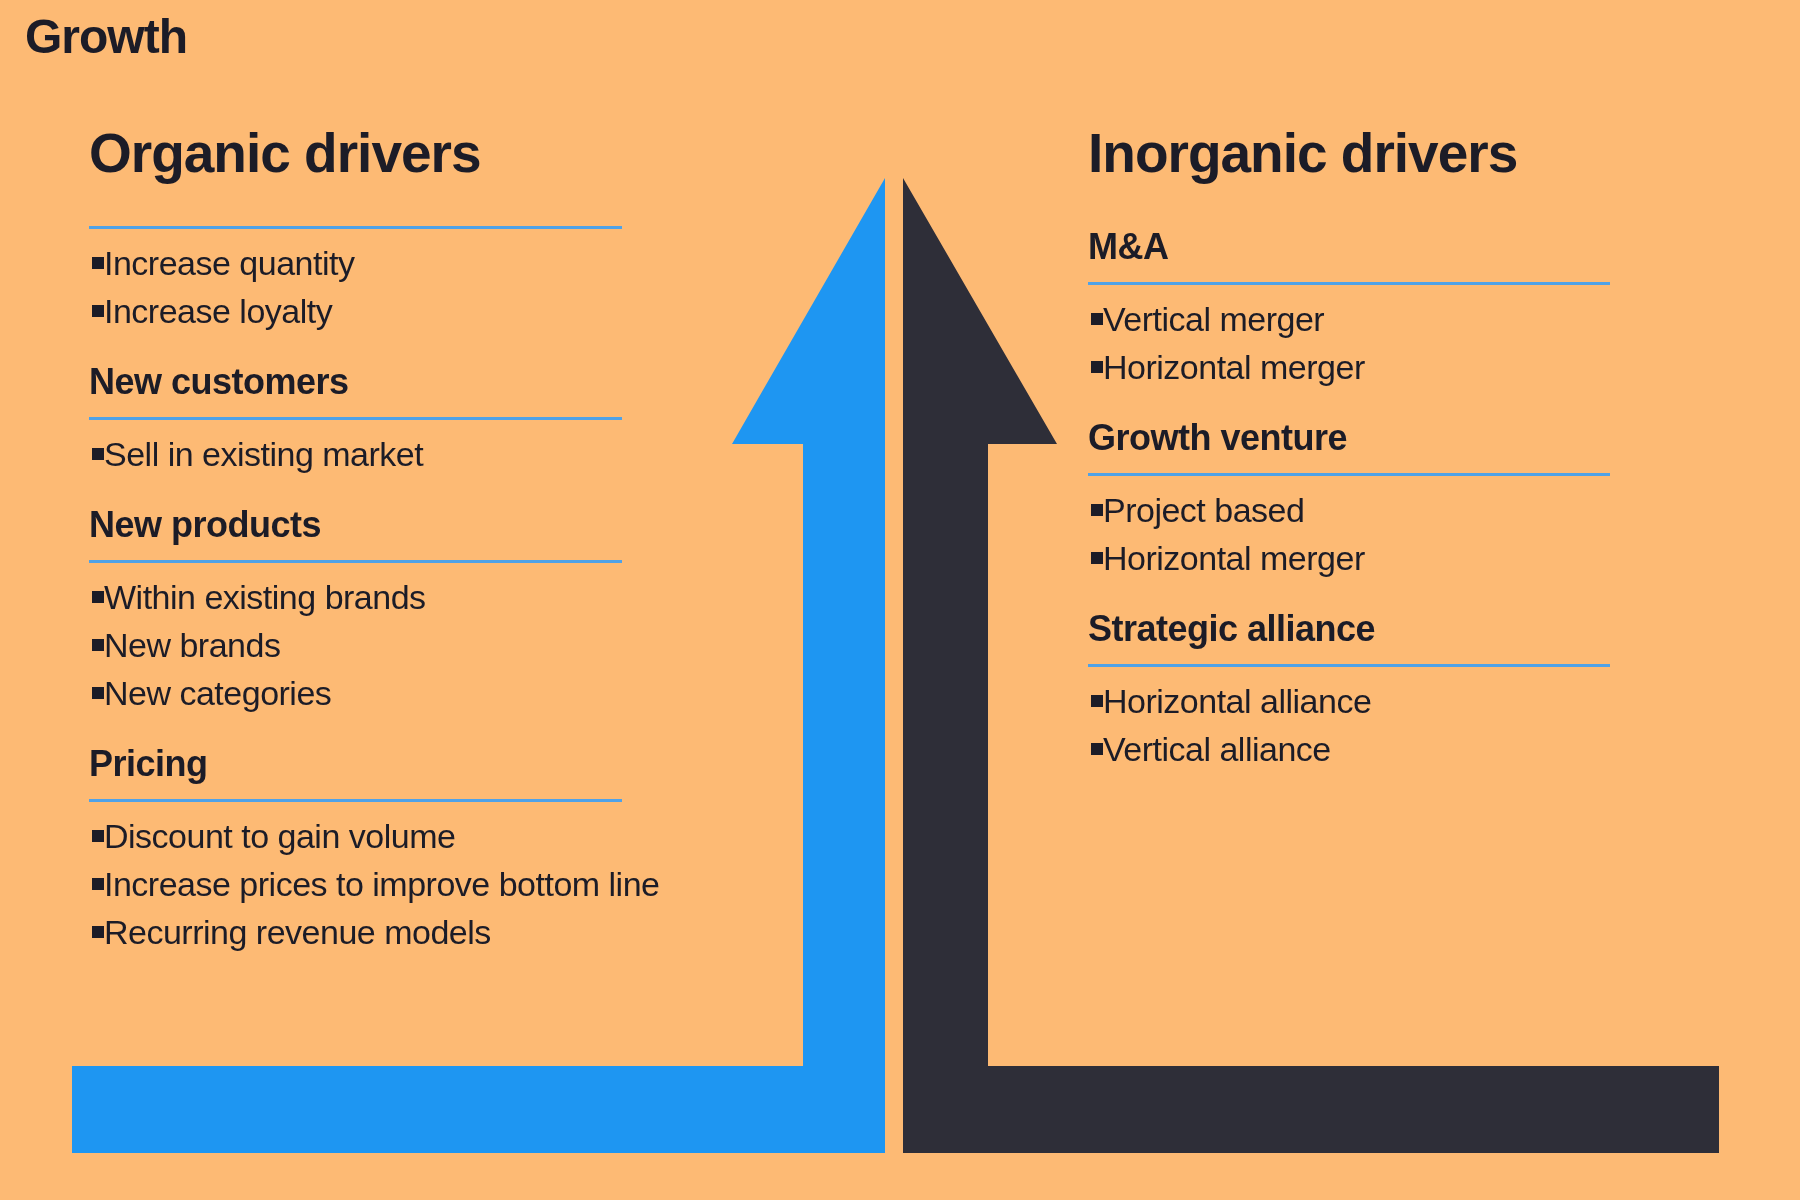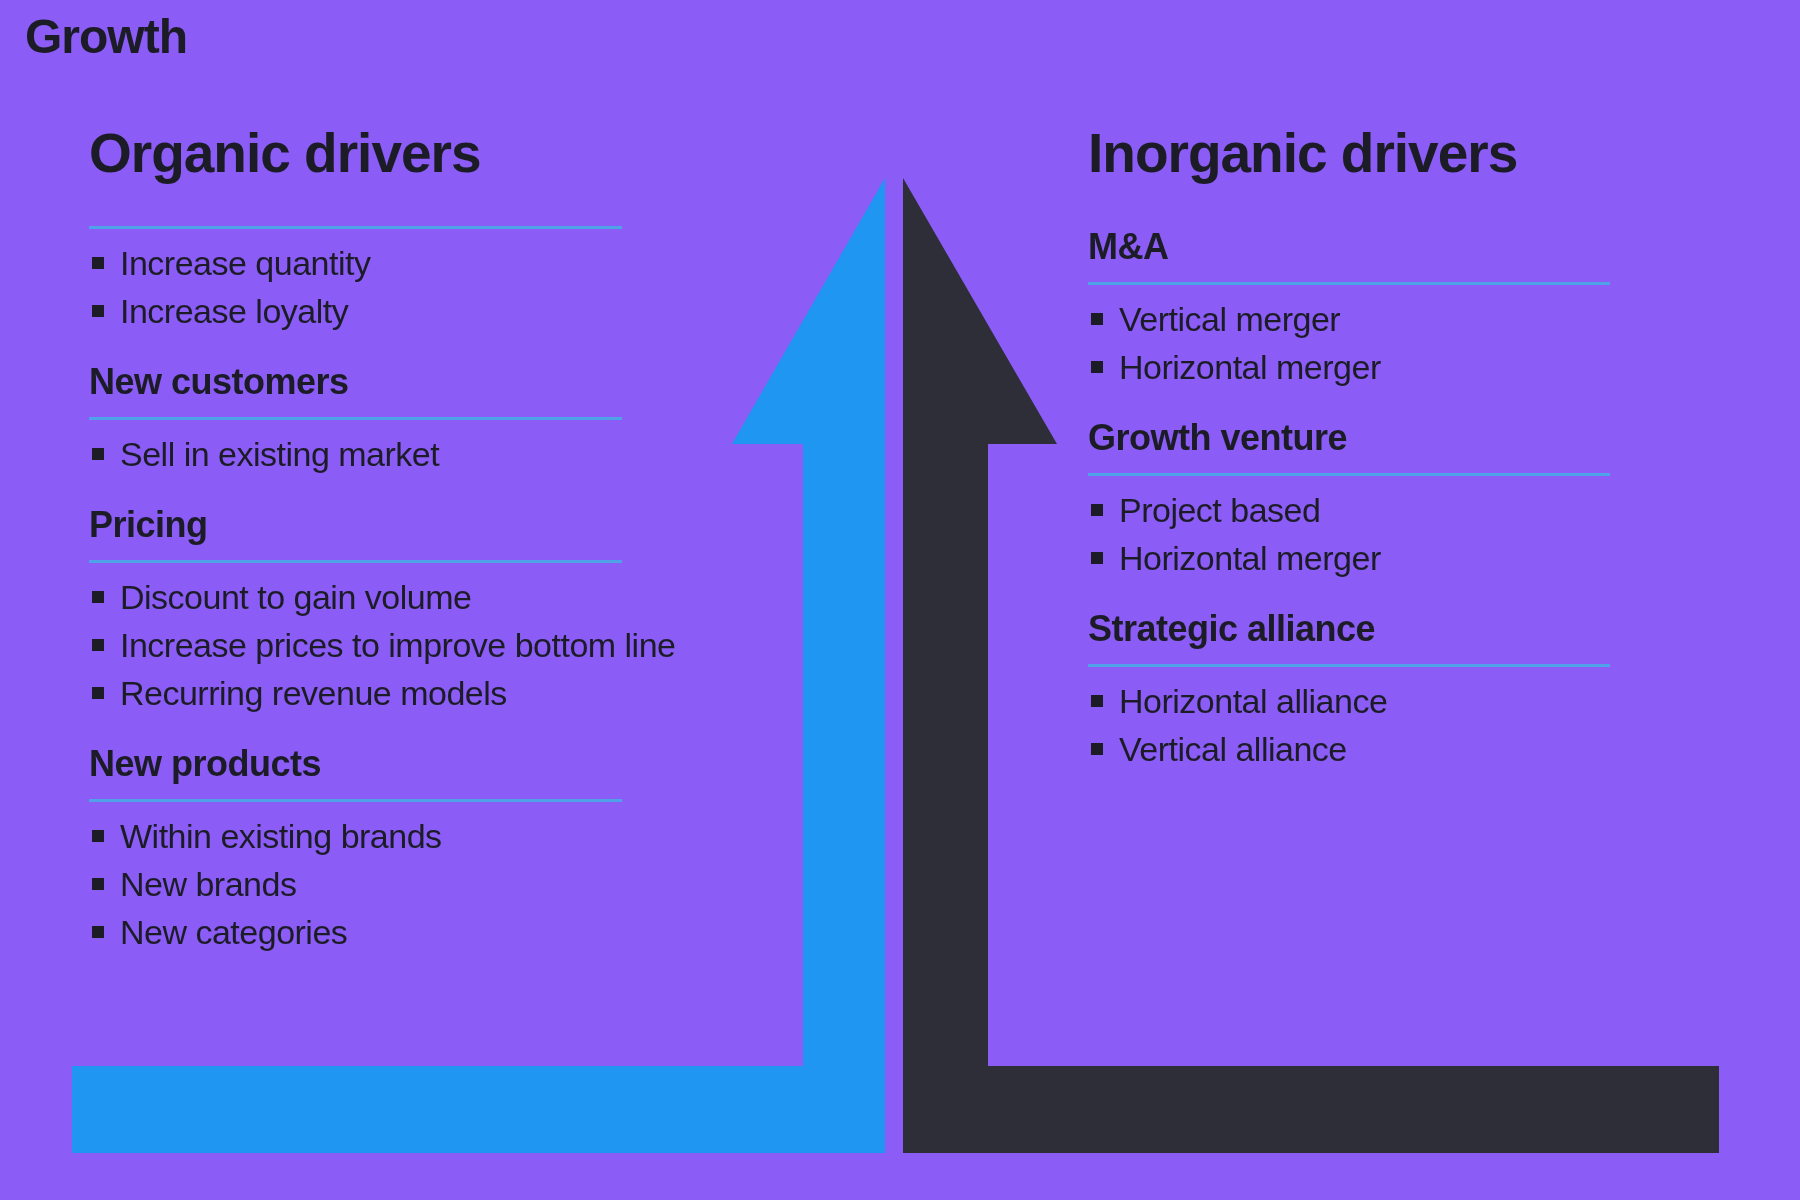--- a/index.html
+++ b/index.html
@@ -1,19 +1,19 @@
 <!DOCTYPE html>
 <html style="--arrow_blue: #1E96F2; --arrow_dark: #2E2E38; --underline_blue: #4FA2E8; --text_dark: #1C1C27;"><head>
 <meta charset="utf-8">
 <style>
   html,body{margin:0;padding:0;background:#fff;}
   .canvas{
     position:relative;
     width:1800px;height:1200px;
-    background:#8b5cf6;
+    background:#fdba74;
     overflow:hidden;
     font-family:"Liberation Sans", sans-serif;
     color:var(--text_dark,#1c1c27);
   }
   .page-title{
     position:absolute;left:25px;top:8px;margin:0;
     font-size:48px;line-height:1.2;font-weight:700;letter-spacing:-1px;
   }
   .arrows-svg{position:absolute;left:0;top:0;width:1800px;height:1200px;pointer-events:none;}
   .col{position:absolute;top:120px;z-index:2;}
@@ -28,21 +28,21 @@
   .section:first-of-type{margin-top:0;}
   .section-title{
     margin:0;font-size:36px;line-height:42px;font-weight:700;
     white-space:nowrap;letter-spacing:-0.5px;
   }
   .rule{height:3px;margin-top:14px;background:var(--underline_blue,#4fa2e8);}
   .col-left .rule{width:533px;}
   .col-right .rule{width:522px;}
   .bullet-list{list-style:none;margin:10px 0 0 0;padding:0;}
   .bullet-list li{
-    display:flex;align-items:center;gap:16px;
+    display:flex;align-items:center;gap:0;
     height:48px;padding-left:3px;
     font-size:34px;white-space:nowrap;letter-spacing:-0.5px;
   }
   .bullet-square{
     width:12px;height:12px;flex:none;
     background:var(--text_dark,#1c1c27);
   }
 </style>
 </head>
 <body>
@@ -78,53 +78,53 @@
       <div class="rule"></div>
       <ul class="bullet-list">
         <li>
             <span class="bullet-square"></span>
             <span>Sell in existing market</span>
           </li>
       </ul>
     </div>
 
     <div class="section">
+      <h3 class="section-title">New products</h3>
+      <div class="rule"></div>
+      <ul class="bullet-list">
+        <li>
+            <span class="bullet-square"></span>
+            <span>Within existing brands</span>
+          </li>
+        <li>
+            <span class="bullet-square"></span>
+            <span>New brands</span>
+          </li>
+        <li>
+            <span class="bullet-square"></span>
+            <span>New categories</span>
+          </li>
+      </ul>
+    </div>
+
+    <div class="section">
       <h3 class="section-title">Pricing</h3>
       <div class="rule"></div>
       <ul class="bullet-list">
         <li>
             <span class="bullet-square"></span>
             <span>Discount to gain volume</span>
           </li>
         <li>
             <span class="bullet-square"></span>
             <span>Increase prices to improve bottom line</span>
           </li>
         <li>
             <span class="bullet-square"></span>
             <span>Recurring revenue models</span>
-          </li>
-      </ul>
-    </div>
-
-    <div class="section">
-      <h3 class="section-title">New products</h3>
-      <div class="rule"></div>
-      <ul class="bullet-list">
-        <li>
-            <span class="bullet-square"></span>
-            <span>Within existing brands</span>
-          </li>
-        <li>
-            <span class="bullet-square"></span>
-            <span>New brands</span>
-          </li>
-        <li>
-            <span class="bullet-square"></span>
-            <span>New categories</span>
           </li>
       </ul>
     </div>
   </div>
 
   <div class="col col-right">
     <h2 class="col-heading">Inorganic drivers</h2>
 
     <div class="section">
       <h3 class="section-title">M&amp;A</h3>

